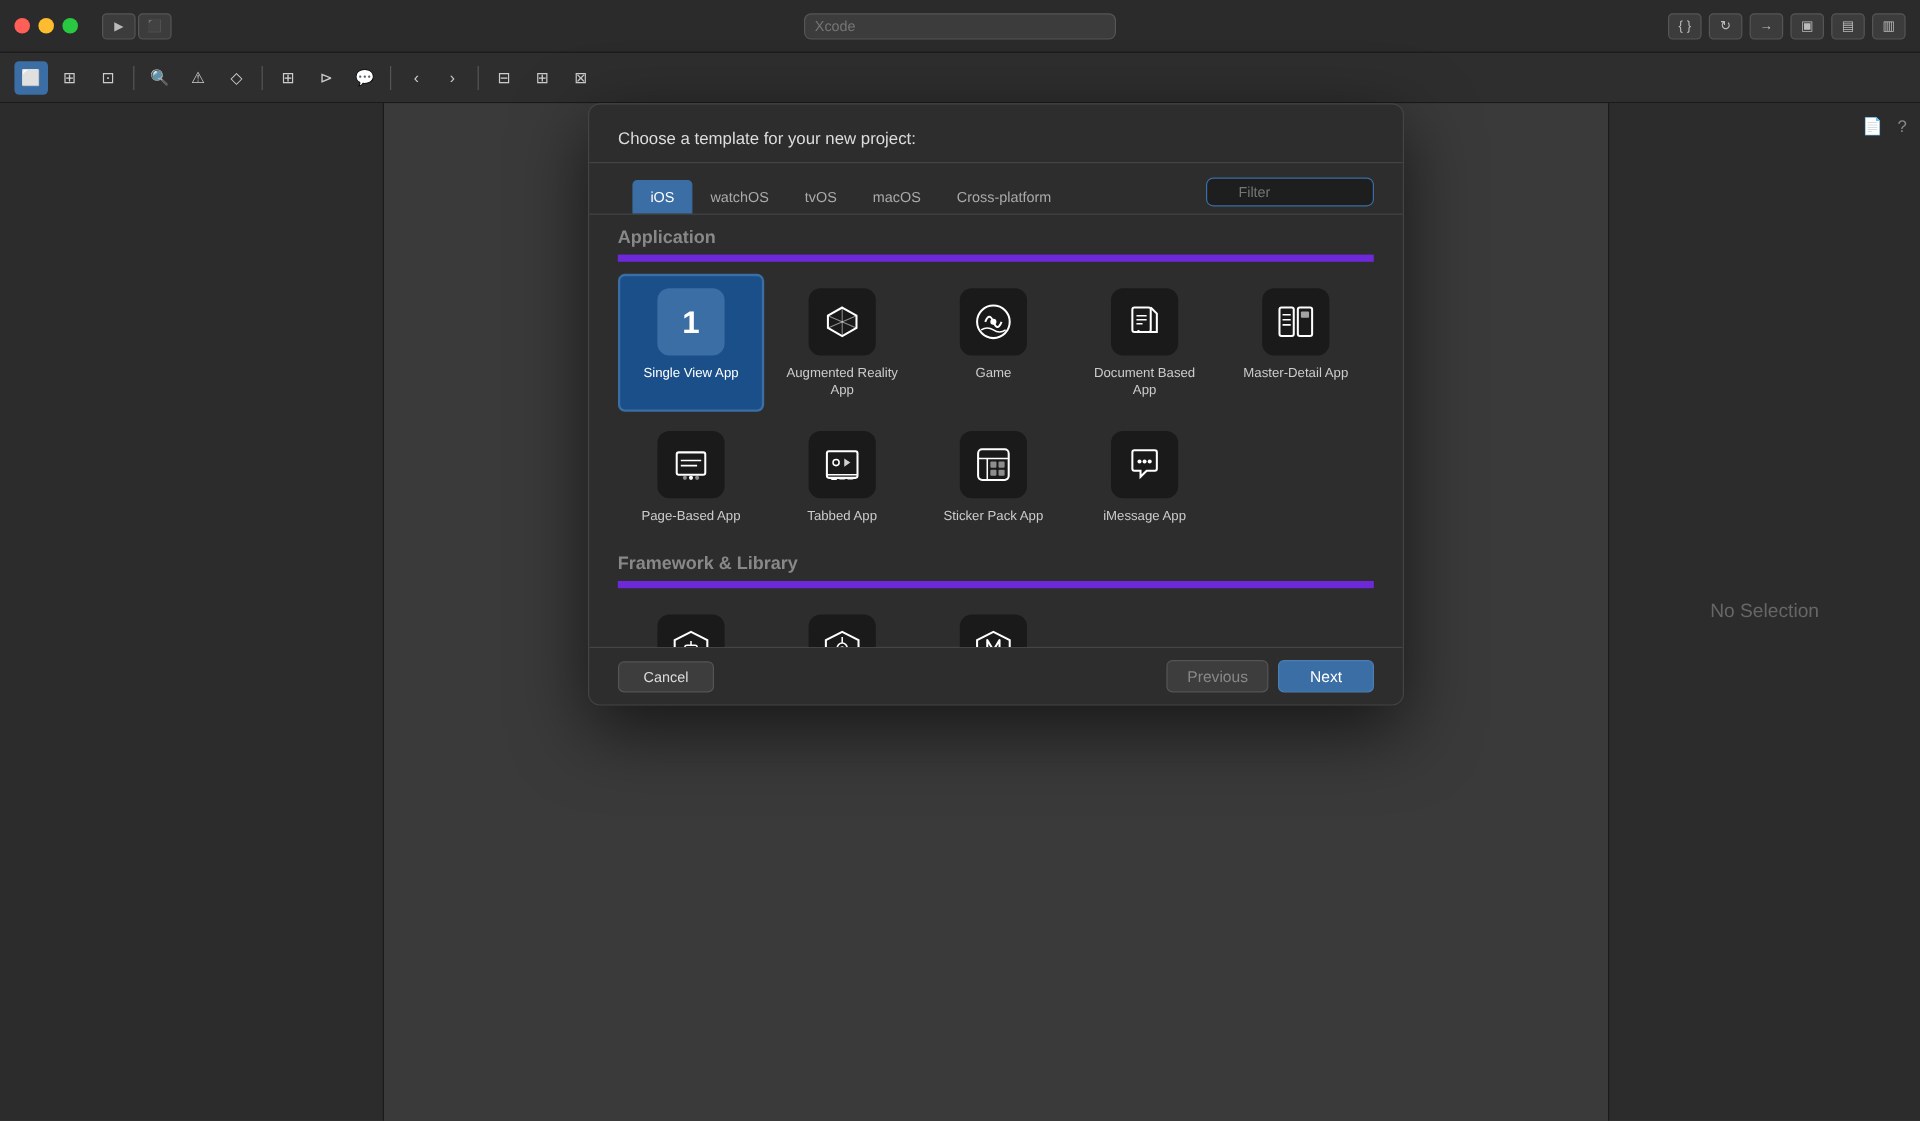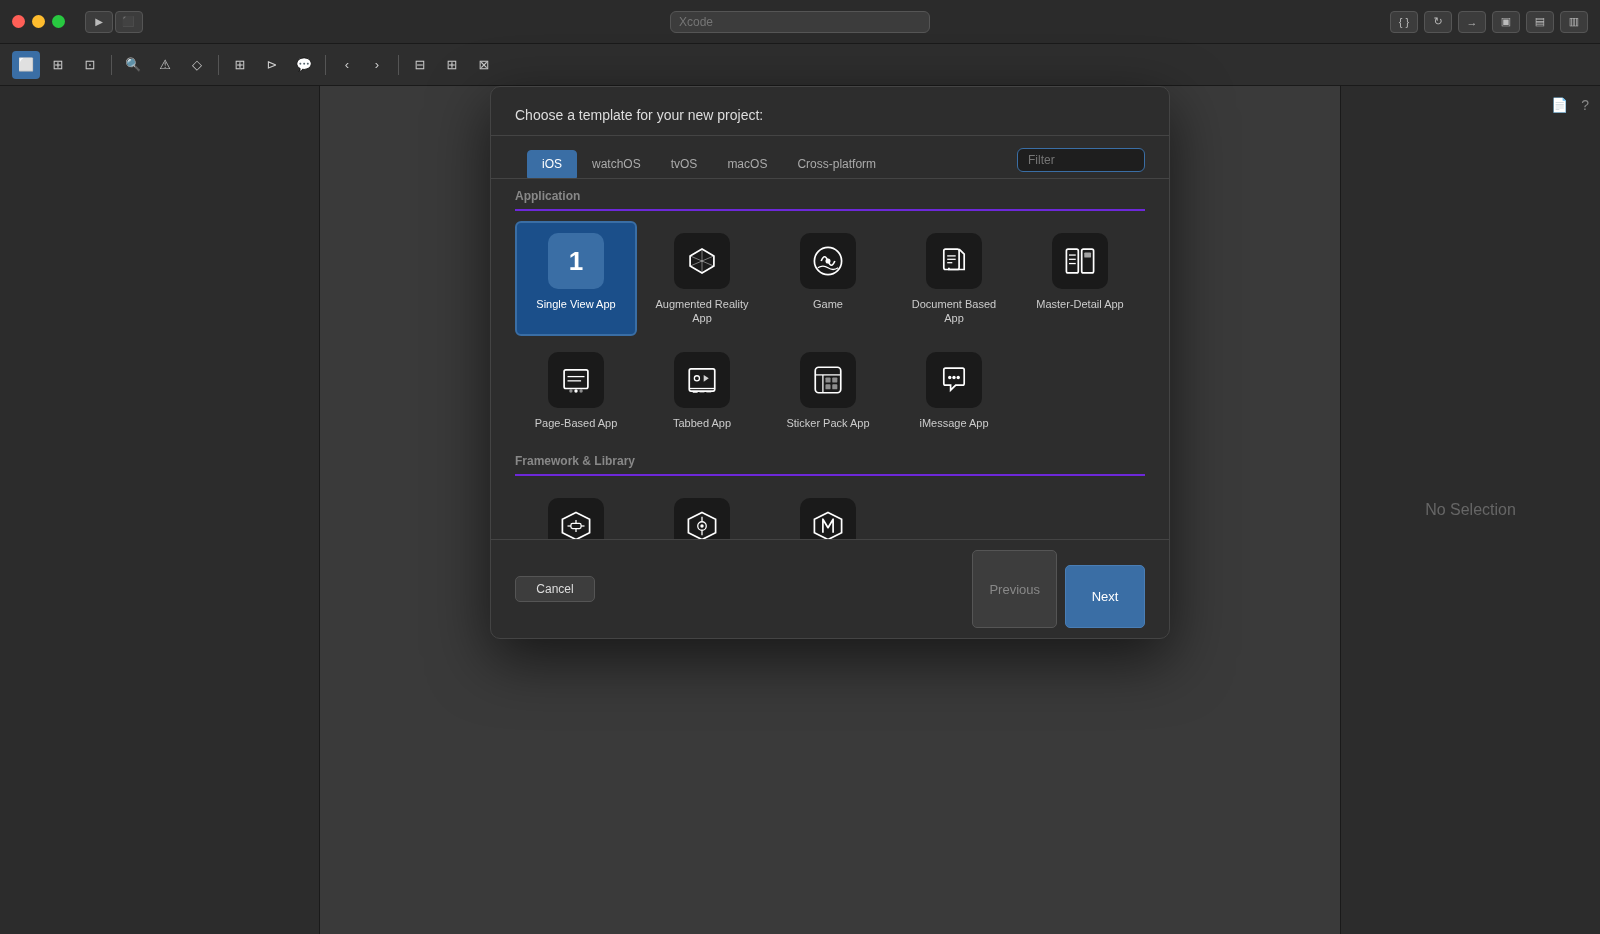--- a/index.html
+++ b/index.html
@@ -228,40 +228,40 @@
     .filter-input-container {
       margin-left: auto;
       margin-bottom: 6px;
     }
     .filter-input {
       background: #1e1e1e;
       border: 1.5px solid #3a6ea5;
       border-radius: 6px;
       color: #ddd;
       font-size: 12px;
-      padding: 3px 10px;
-      width: 128px;
+      padding: 3px 26px;
+      width: 140px;
       height: 24px;
       outline: none;
     }
 
     .modal-body {
       padding: 0 24px 12px;
       max-height: 360px;
       overflow-y: auto;
     }
 
     
     .section-header {
-      font-size: 12px;
+      font-size: 15px;
       color: #888;
       font-weight: 600;
       padding: 10px 0 6px;
       text-transform: none;
-      border-bottom: 2px solid #6d28d9;
+      border-bottom: 6px solid #6d28d9;
       margin-bottom: 6px;
     }
 
     
     .template-grid {
       display: flex;
       flex-wrap: wrap;
       gap: 4px;
       padding: 4px 0;
     }
@@ -342,25 +342,24 @@
       cursor: pointer;
       min-width: 80px;
     }
 
     .btn-next {
       background: #3a6ea5;
       border: 1px solid #4a7eb5;
       border-radius: 5px;
       color: white;
       font-size: 13px;
-      padding: 23px 16px;
+      padding: 5px 16px;
       cursor: pointer;
       min-width: 80px;
       font-weight: 500;
-      margin-top: 15px;
     }
 
     
     .icon-1 { font-weight: 900; font-size: 26px; }
 
     svg.template-svg {
       width: 34px;
       height: 34px;
       fill: white;
     }

